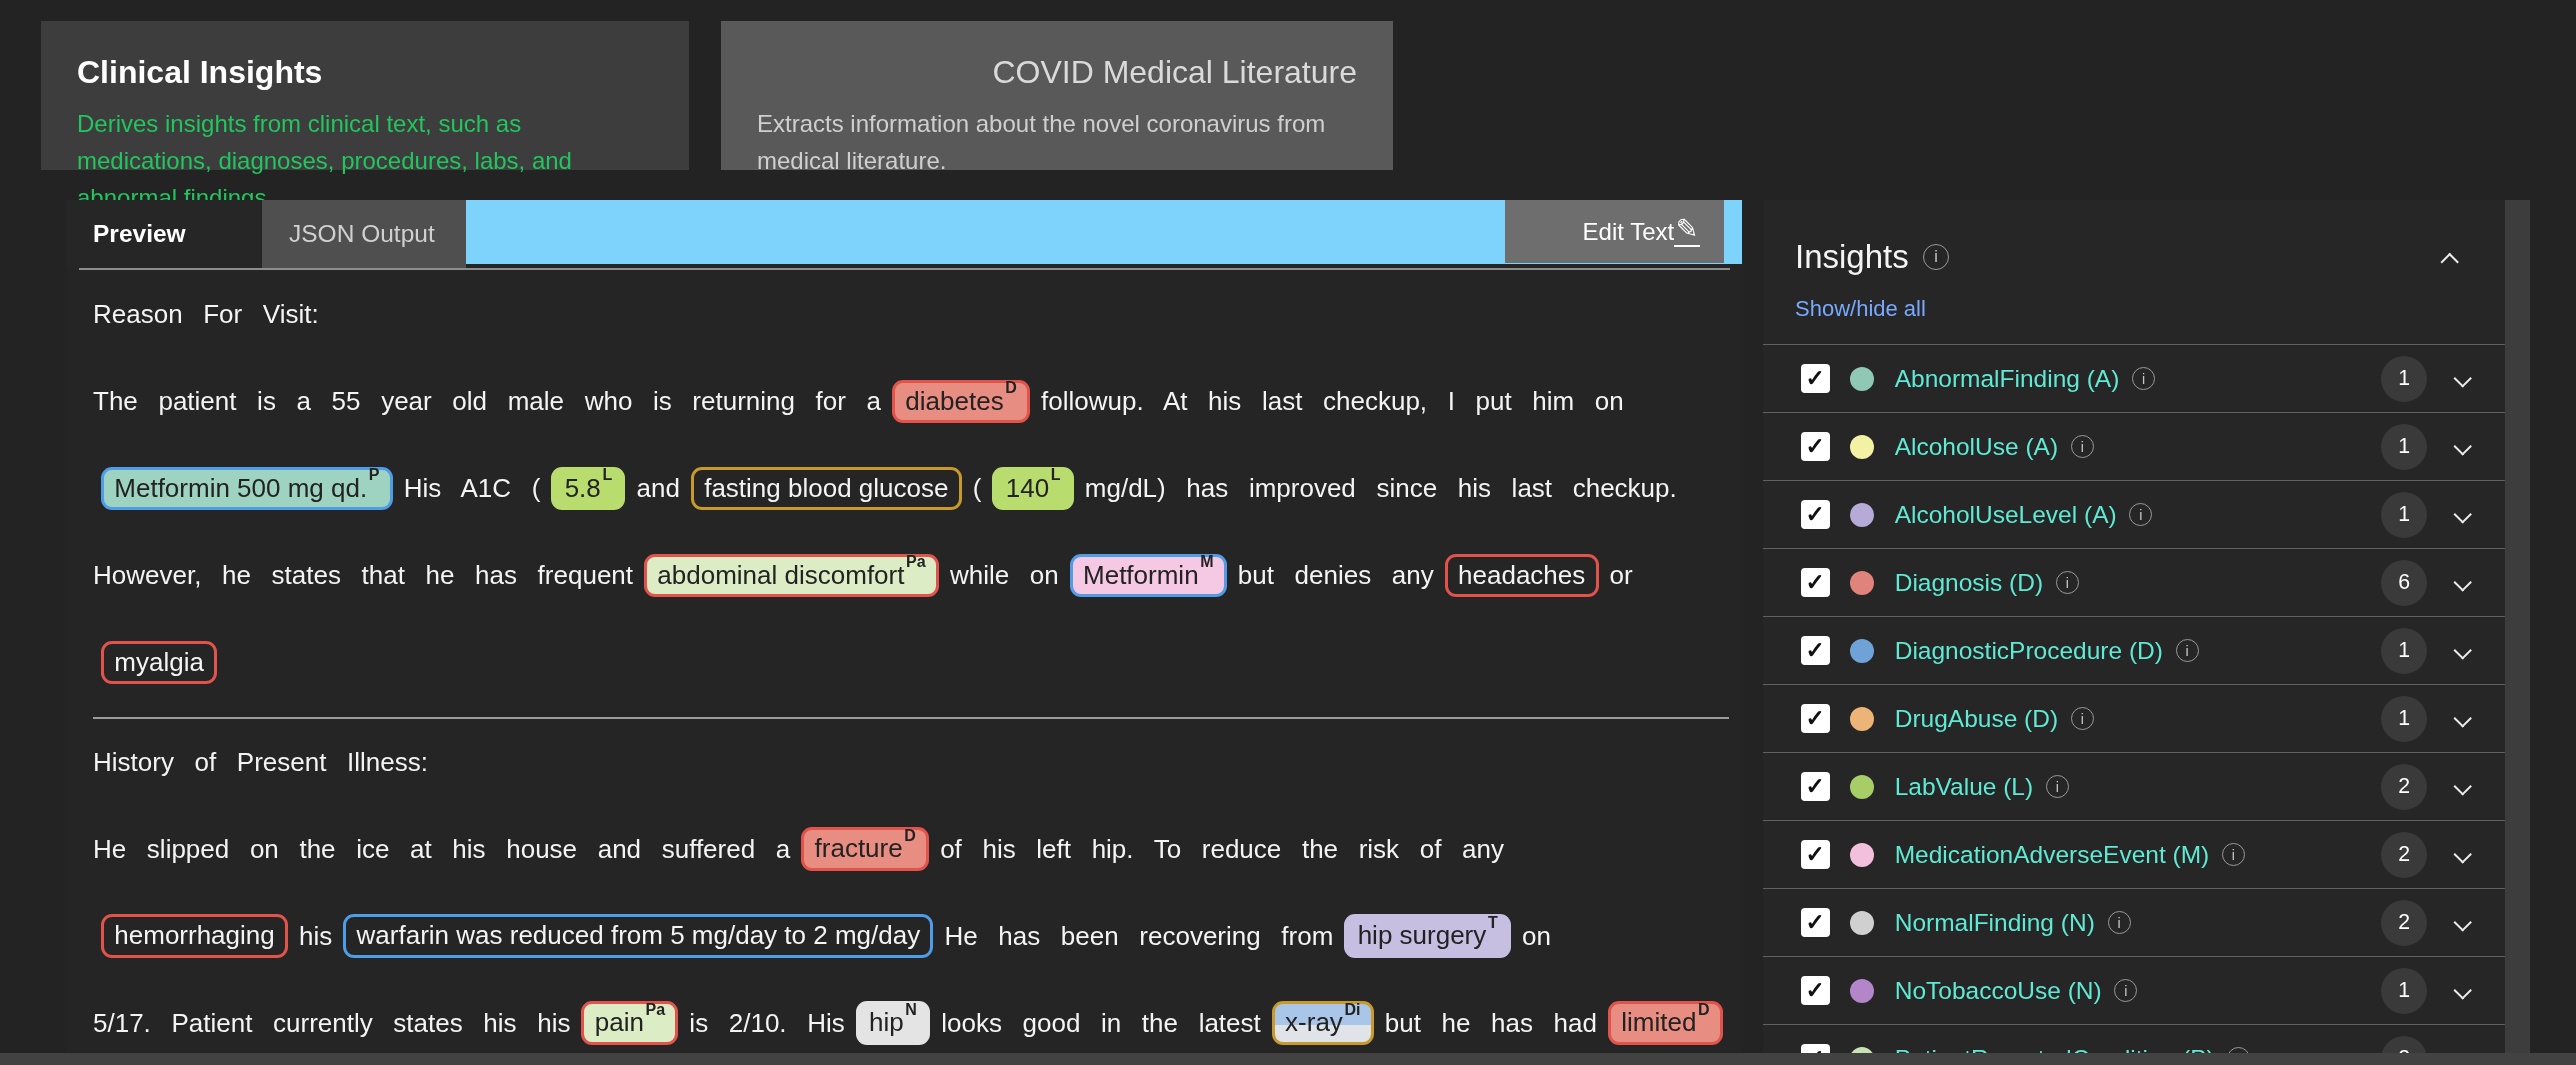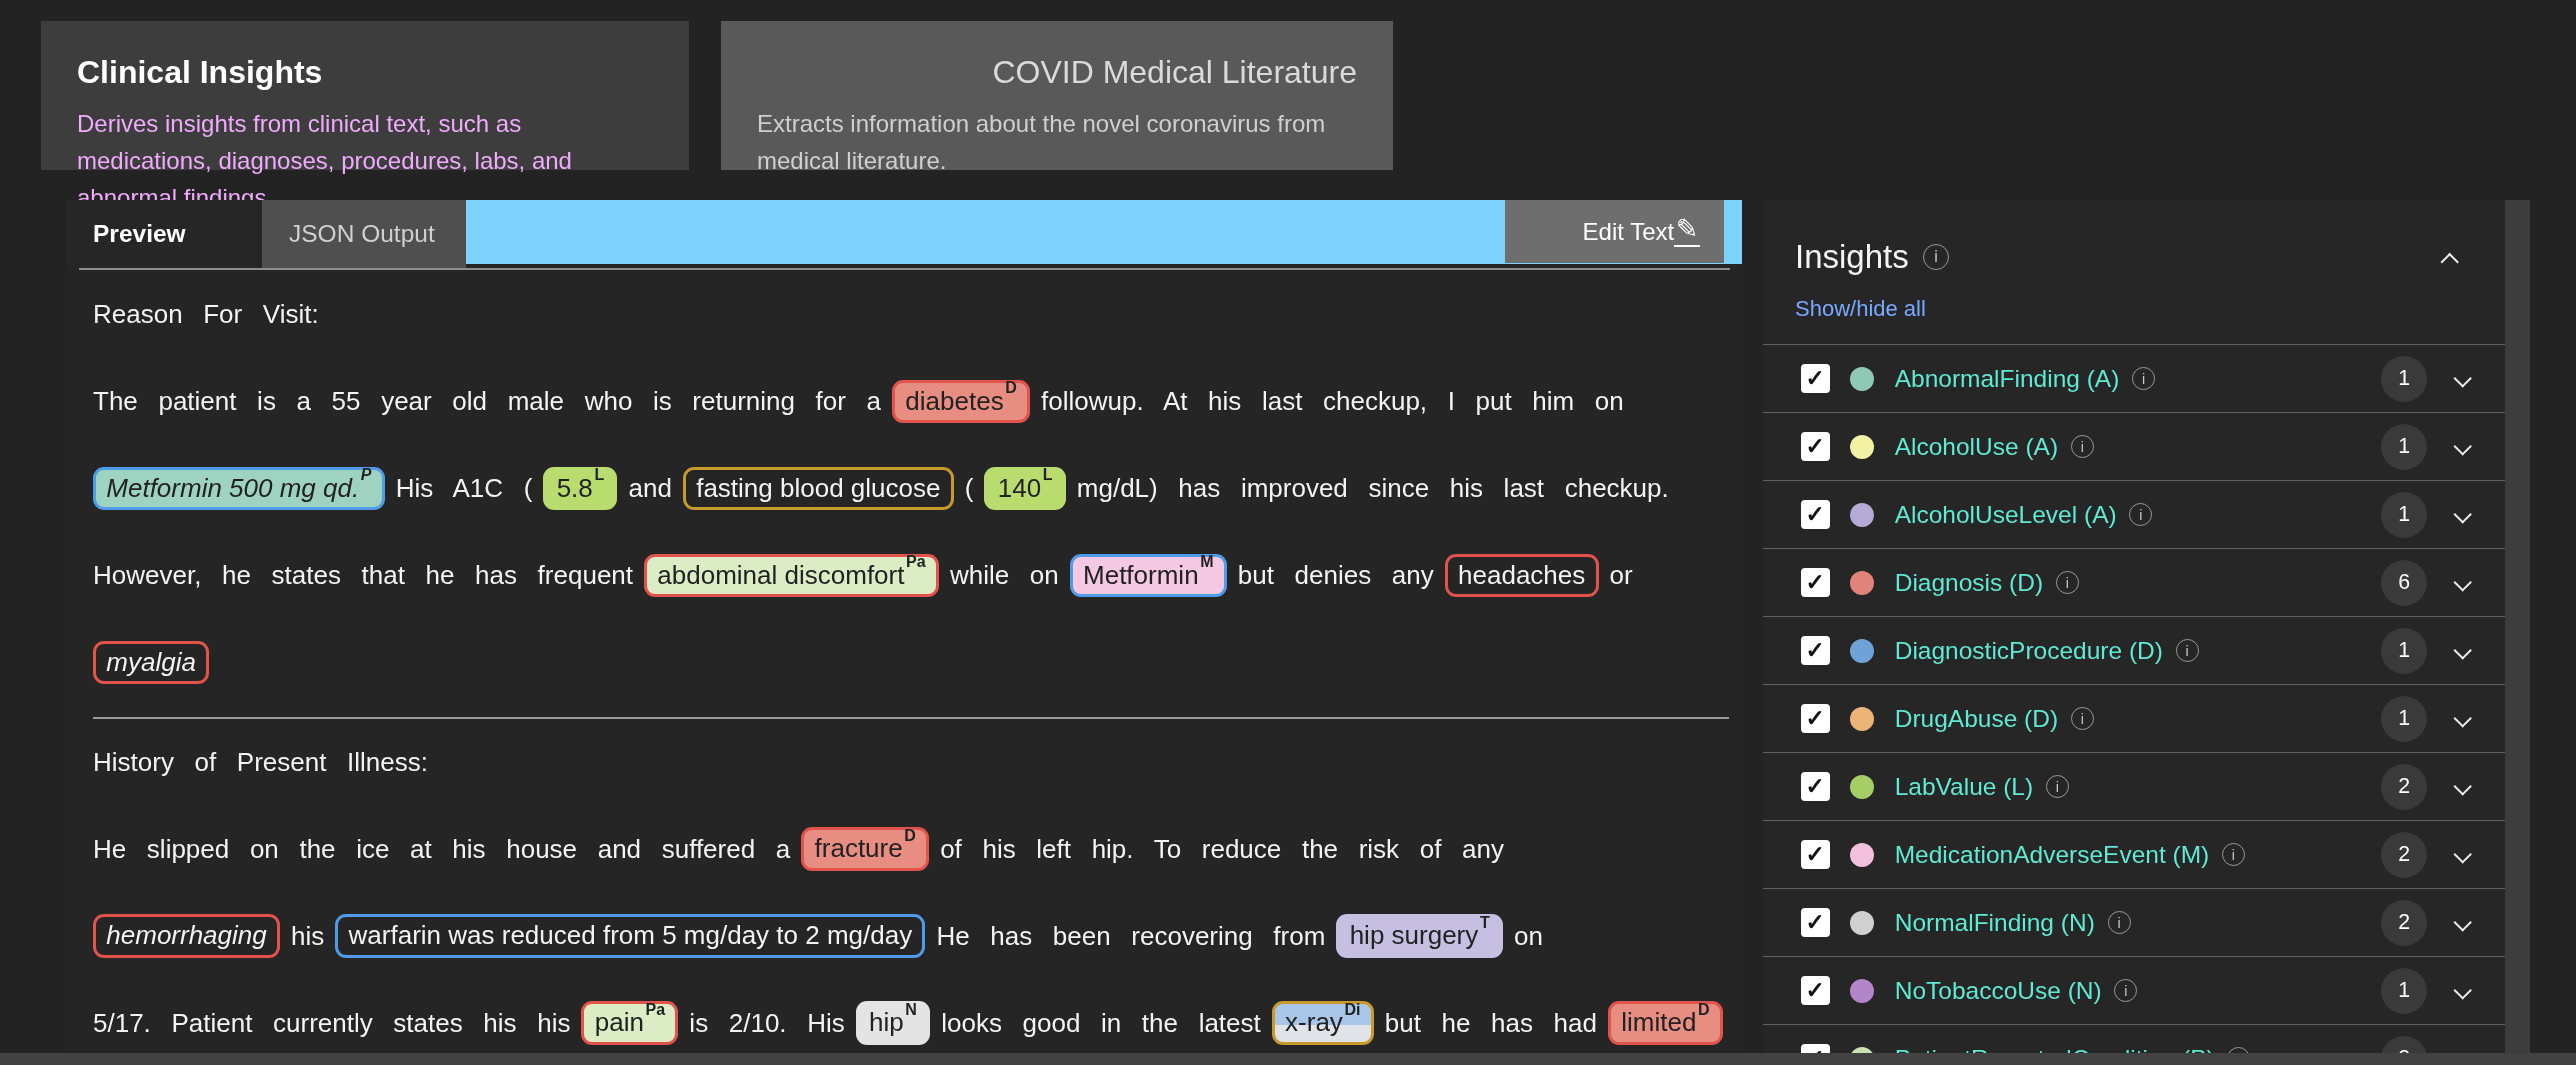--- a/index.html
+++ b/index.html
@@ -8,42 +8,42 @@
     width:2576px; height:1066px; position:relative; overflow:hidden;
     background:#232323; color:#f4f4f4;
     font-family:"Liberation Sans", sans-serif;
   }
   
   .card { position:absolute; top:21.3px; height:149px; padding:33px 36px; cursor:pointer; }
   .card-clinical { left:41px; width:648px; background:#3d3d3d; }
   .card-covid   { left:721px; width:672px; background:#595959; }
   .card-title { font-size:32px; font-weight:bold; margin:0 0 14px 0; color:#ffffff; }
   .card-covid .card-title { font-weight:400; color:#dadada;text-align:right; }
-  .card-desc { font-size:24px; line-height:37px; margin:0; color:#f0abfc; }
+  .card-desc { font-size:24px; line-height:37px; margin:0; color:#22c55e; }
   .card-covid .card-desc { color:#cfcfcf; }
 
   
   .main-panel { position:absolute; left:66px; top:200px; width:1676px; height:866px; background:#252525; }
   .tabbar { position:absolute; left:0; top:0; width:100%; height:64px; background:#7dd3fc; }
   .tab { position:absolute; top:0; height:68px; display:flex; align-items:center; padding-left:27px; font-size:24.5px; cursor:pointer; }
   .tab-preview { left:0; width:206px; background:#262626; font-weight:bold; color:#ffffff; }
   .tab-json { left:196px; width:204px; background:#4f4f4f; color:#d0d0d0; }
   .edit-btn { position:absolute; top:0; right:18px; width:219px; height:63px; background:#6e6e6e;
     display:flex; align-items:center; justify-content:flex-end; padding:0 24px; font-size:24px; color:#ffffff; cursor:pointer; }
   .pencil { display:inline-block; font-size:27px; line-height:1; border-bottom:2.4px solid #ffffff; padding:0 1.6px 2.4px 1.6px; }
   .doc-hr { position:absolute; left:12.7px; top:68px; width:calc(100% - 25px); height:1.6px; background:#8d8d8d; }
 
   
   .doc { position:absolute; left:27px; top:71px; width:calc(100% - 40px); overflow:hidden; }
   .tline { height:87px; display:flex; align-items:center; white-space:pre; font-size:26px; color:#f4f4f4; }
   .tx { word-spacing:13.4px; }
   .doc-divider { height:1.6px; background:#9a9a9a; margin-top:11px; width:100%; }
   .chip { display:inline-block; padding:4px 10.3px; border:3.2px solid transparent; border-radius:11px;
           margin:0 11px; line-height:1.15; font-size:26px; cursor:pointer; }
-  .tline > .chip:first-child { margin-left:0;font-style:italic; }
+  .tline > .chip:first-child { margin-left:8px; }
   .csup { font-size:16px; vertical-align:top; position:relative; top:-7.1px; margin-left:1.6px; font-weight:bold; }
 
   
   .insights { position:absolute; left:1763px; top:200px; width:767px; height:866px; background:#262626; overflow:hidden; }
   .scrolltrack { position:absolute; right:0; top:0; width:25px; height:100%; background:#3d3d3d; cursor:pointer; }
   .ins-header { position:absolute; left:32px; top:38px; display:flex; align-items:center; gap:14.2px; }
   .ins-title { font-size:33px; color:#f4f4f4; }
   .info { width:23px; height:23px; border:1.6px solid #9a9a9a; border-radius:50%; display:inline-flex;
           align-items:center; justify-content:center; font-size:14.2px; color:#c9c9c9; flex:0 0 auto; }
   .info-lg { width:26px; height:26px; font-size:16px; }

